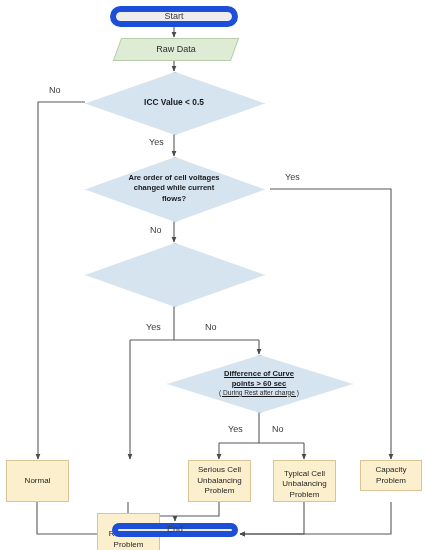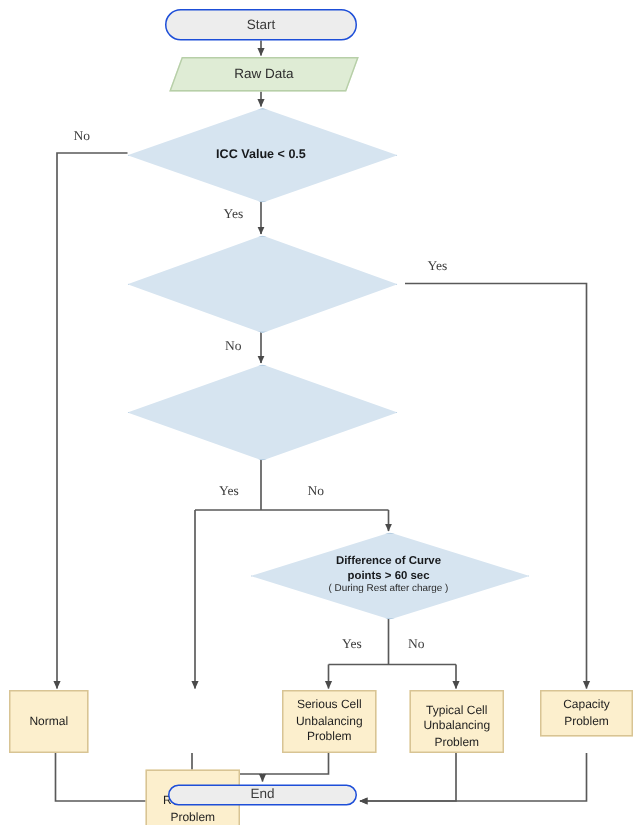--- a/index.html
+++ b/index.html
@@ -34,21 +34,21 @@
     color: #1b1b1b;
   }
   .node .node-label {
     display: block;
     width: 100%;
     line-height: 1.25;
   }
   
   .terminator {
     background: #ededed;
-    border: 1px solid #1d4ed8;
+    border: 6px solid #1d4ed8;
     border-radius: 999px;
     font-size: 9px;
     font-weight: 400;
     color: #3a3a3a;
   }
   
   .data-node {
     background: #dfecd5;
     border: 1px solid #b7cfa8;
     font-size: 9px;
@@ -104,21 +104,21 @@
     white-space: pre-line;
     line-height: 1.35;
     padding: 0 2px;
   }
   
   .edge-label {
     position: absolute;
     font-size: 9px;
     color: #3c3c3c;
     white-space: nowrap;
-    font-family: Liberation Serif, serif;
+    font-family: Liberation Sans, sans-serif;
   }
 </style>
 </head>
 <body>
 
 <div id="flowchart-canvas">
 
   <svg id="edge-layer" viewBox="0 0 425 550" width="425" height="550" xmlns="http://www.w3.org/2000/svg">
     <defs>
       <marker id="arrow" markerWidth="6" markerHeight="6" refX="5" refY="3" orient="auto" markerUnits="userSpaceOnUse">
@@ -175,33 +175,36 @@
     <span class="node-label">Raw Data</span>
   </div>
 
   <div class="node decision" style="left:85px; top:72px; width:178px; height:61px;">
     <span class="diamond-shape"></span>
     <span class="node-label" style="font-size:8.4px;">ICC Value &lt; 0.5</span>
   </div>
 
   <div class="node decision" style="left:85px; top:157px; width:178px; height:63px;">
     <span class="diamond-shape"></span>
+    <span class="node-label">Are order of cell voltages
+changed while current
+flows?</span>
   </div>
 
   <div class="node decision" style="left:85px; top:243px; width:178px; height:62px;">
     <span class="diamond-shape"></span>
   </div>
 
   <div class="node decision" style="left:167px; top:355px; width:184px; height:56px;">
     <span class="diamond-shape"></span>
-    <span class="node-label" style="padding:0 18px;"><span>Difference of Curve
+    <span class="node-label" style="padding:0 18px;text-decoration:underline;"><span>Difference of Curve
 points  &gt; 60 sec</span><span class="node-sublabel">( During Rest after charge )</span></span>
   </div>
 
-  <div class="node outcome" style="left:6px; top:460px; width:53px; height:42px;">
+  <div class="node outcome" style="left:6px; top:460px; width:63px; height:42px;">
     <span class="node-label">Normal</span>
   </div>
 
   <div class="node outcome" style="left:97px; top:482px; width:63px; height:53px;margin-top:31px;">
     <span class="node-label">Resistance
 Problem</span>
   </div>
 
   <div class="node outcome" style="left:188px; top:460px; width:63px; height:42px;justify-content:center;">
     <span class="node-label">Serious Cell

